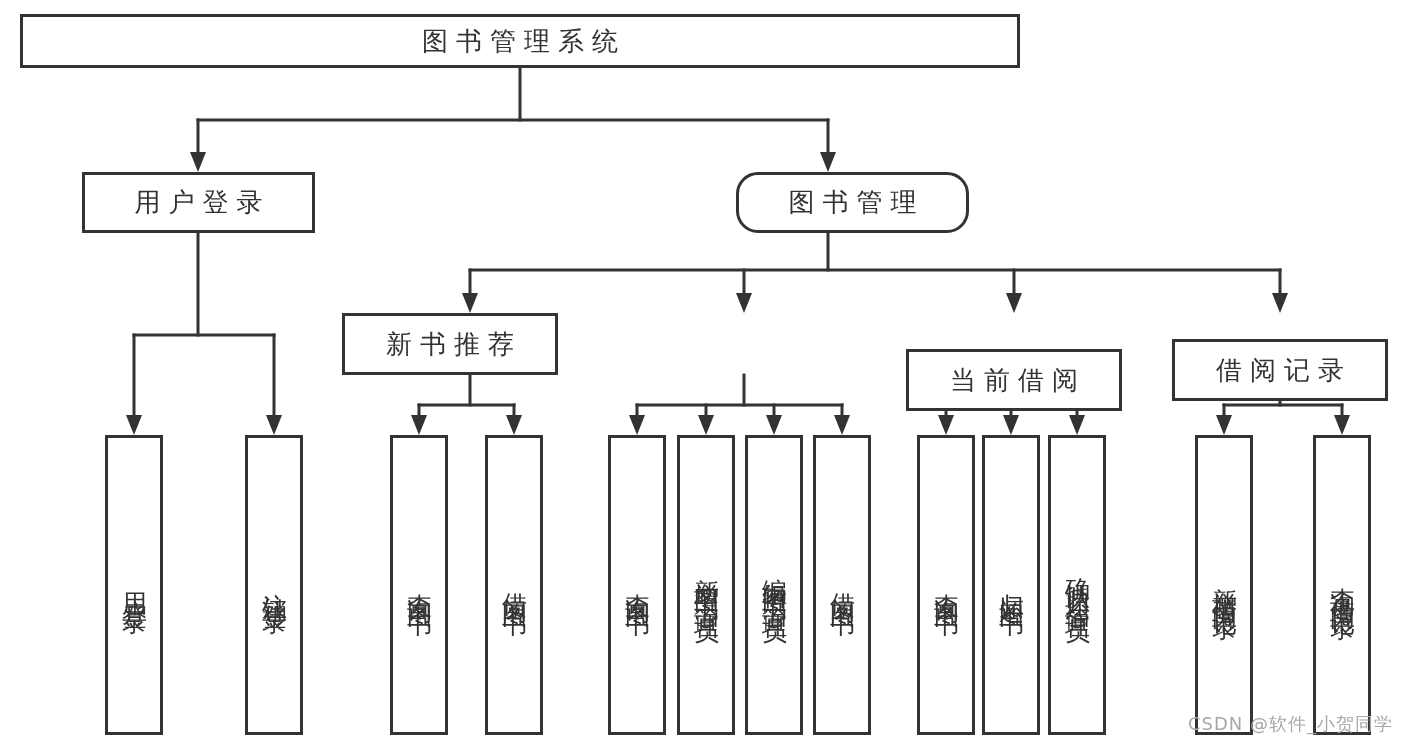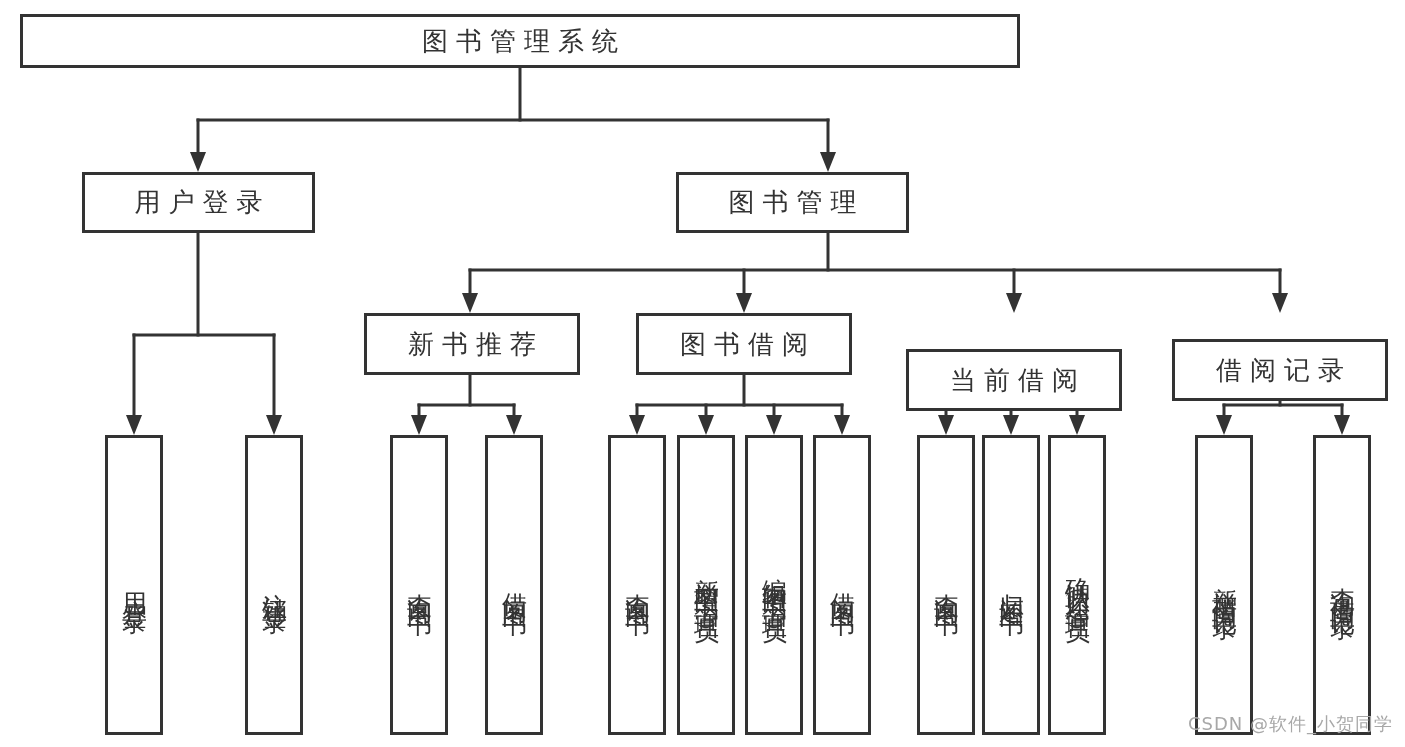--- a/index.html
+++ b/index.html
@@ -42,23 +42,23 @@
     display: flex;
     align-items: center;
     justify-content: center;
     font-size: 26px;
     letter-spacing: 8px;
     text-indent: 8px; 
     white-space: nowrap;
   }
   .node.root  { left: 20px;   top: 14px;  width: 1000px; height: 54px; }
   .node.lvl2a { left: 82px;   top: 172px; width: 233px;  height: 61px; }
-  .node.lvl2b { left: 676px;  top: 172px; width: 233px;  height: 61px; }
+  .node.lvl2b { left: 736px;  top: 172px; width: 233px;  height: 61px; border-radius: 22px; }
   .node.lvl3  { top: 313px; width: 216px; height: 62px; }
-  .node.l3a { left: 364px; }
+  .node.l3a { left: 342px; }
   .node.l3b { left: 636px; }
   .node.l3c { left: 906px; margin-top: 36px; }
   .node.l3d { left: 1172px; margin-top: 26px; }
   .vnode {
     position: absolute;
     top: 435px;
     width: 58px;
     height: 300px;
     border: 3px solid var(--color-line);
     background: var(--color-background);
@@ -174,23 +174,20 @@
   <div class="node lvl2a">
     <span>用户登录</span>
   </div>
   <div class="node lvl2b">
     <span>图书管理</span>
   </div>
 
   <div class="node lvl3 l3a">
     <span>新书推荐</span>
   </div>
-  <div class="node lvl3 l3b">
-    <span>图书借阅</span>
-  </div>
   <div class="node lvl3 l3c">
     <span>当前借阅</span>
   </div>
   <div class="node lvl3 l3d">
     <span>借阅记录</span>
   </div>
 
   <div class="vnode vA1">
     <span class="vtext">用户登录</span>
   </div>

